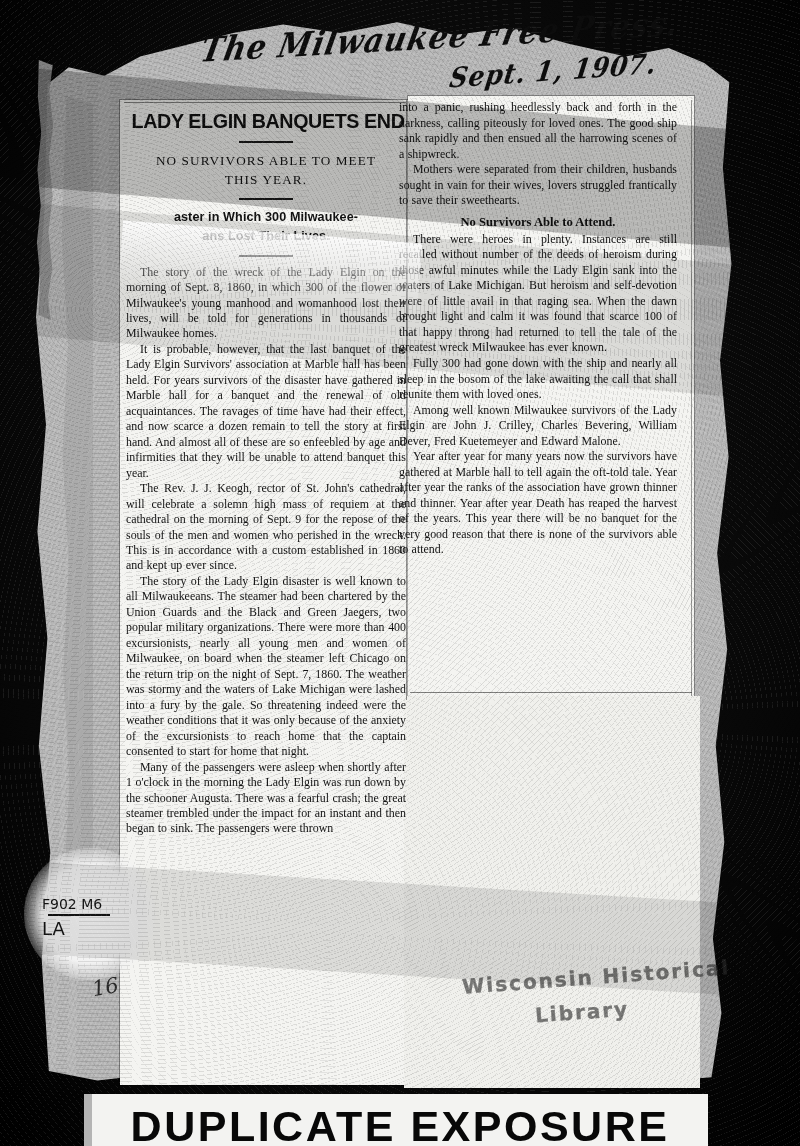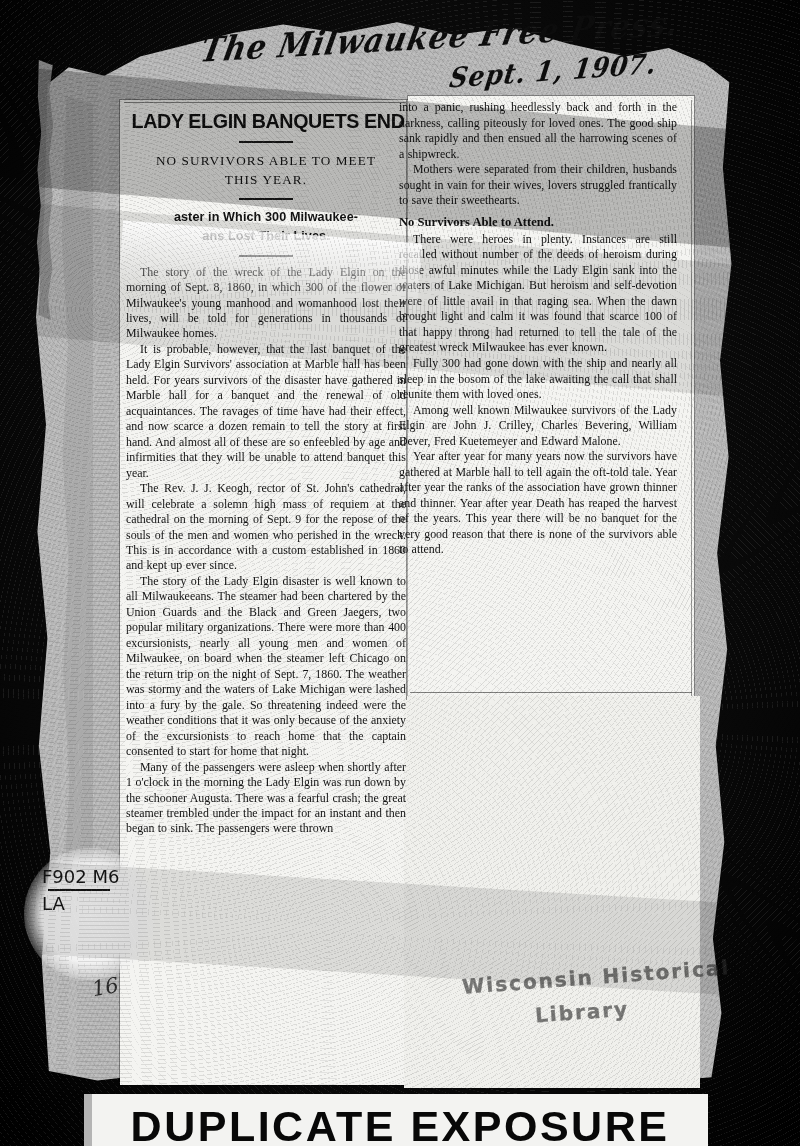--- a/index.html
+++ b/index.html
@@ -62,40 +62,40 @@
   .headline{font-family:"Liberation Sans",sans-serif;font-weight:bold;
      font-size:20.5px;letter-spacing:-.4px;line-height:1.05;text-align:center;
      margin:4px 0 0;white-space:nowrap;
      transform:scaleX(.96);transform-origin:center;}
   .hr-short{width:54px;height:2px;background:#1a1a1a;margin:9px auto 8px;}
   .subhead1{font-family:"Liberation Serif",serif;font-weight:normal;font-size:13.2px;
      letter-spacing:1.1px;line-height:1.45;text-align:center;margin:0;}
   .subhead2{font-family:"Liberation Sans",sans-serif;font-weight:bold;font-size:12.6px;
      line-height:1.5;text-align:center;margin:0;letter-spacing:.1px;}
   .secthead{font-family:"Liberation Serif",serif;font-weight:bold;font-size:12.6px;
-     text-align:left;margin:6px 0 2px;}
+     text-align:center;margin:6px 0 2px;}
 
   p.body{font-family:"Liberation Serif",serif;font-size:11.9px;line-height:1.30;
      text-align:justify;text-align-last:left;margin:0;text-indent:14px;
      word-spacing:.4px;-webkit-hyphens:none;hyphens:none;}
   #col-right p.body{font-size:11.9px;line-height:1.305;}
   p.body.tight{text-indent:0;}
 
   
   .hand{position:absolute;font-family:"DejaVu Serif",serif;color:#0d0d0d;
      font-style:italic;font-weight:bold;}
   #hand-paper{left:205px;top:30px;font-size:30px;letter-spacing:1px;
      transform:rotate(-3.2deg) skewX(-14deg) scaleY(1.12);transform-origin:left top;}
   #hand-date{left:452px;top:62px;font-size:25px;letter-spacing:1px;
      transform:rotate(-4deg) skewX(-12deg) scaleY(1.1);transform-origin:left top;}
 
   
   .callnum{position:absolute;left:42px;top:866px;color:#141414;
      font-family:"DejaVu Sans",sans-serif;}
-  .callnum .line1{font-size:18px;letter-spacing:0px;white-space:nowrap;}
+  .callnum .line1{font-size:14px;letter-spacing:0px;white-space:nowrap;margin-top:30px;}
   .callnum .bar{width:62px;height:2px;background:#141414;margin:2px 0 2px 6px;}
   .callnum .line2{font-size:18px;margin-left:0;}
   #call-smudge{position:absolute;left:24px;top:848px;width:132px;height:132px;
      border-radius:50%;background:radial-gradient(circle,#fbfbfb 0%,#f2f2f2 52%,rgba(200,200,200,0) 78%);}
   #pencil-16{position:absolute;left:92px;top:975px;color:#2a2a2a;
      font-family:"DejaVu Serif",serif;font-size:21px;font-style:italic;
      transform:rotate(-10deg);}
 
   
   .stamp{position:absolute;color:#2e2e2e;opacity:.62;

